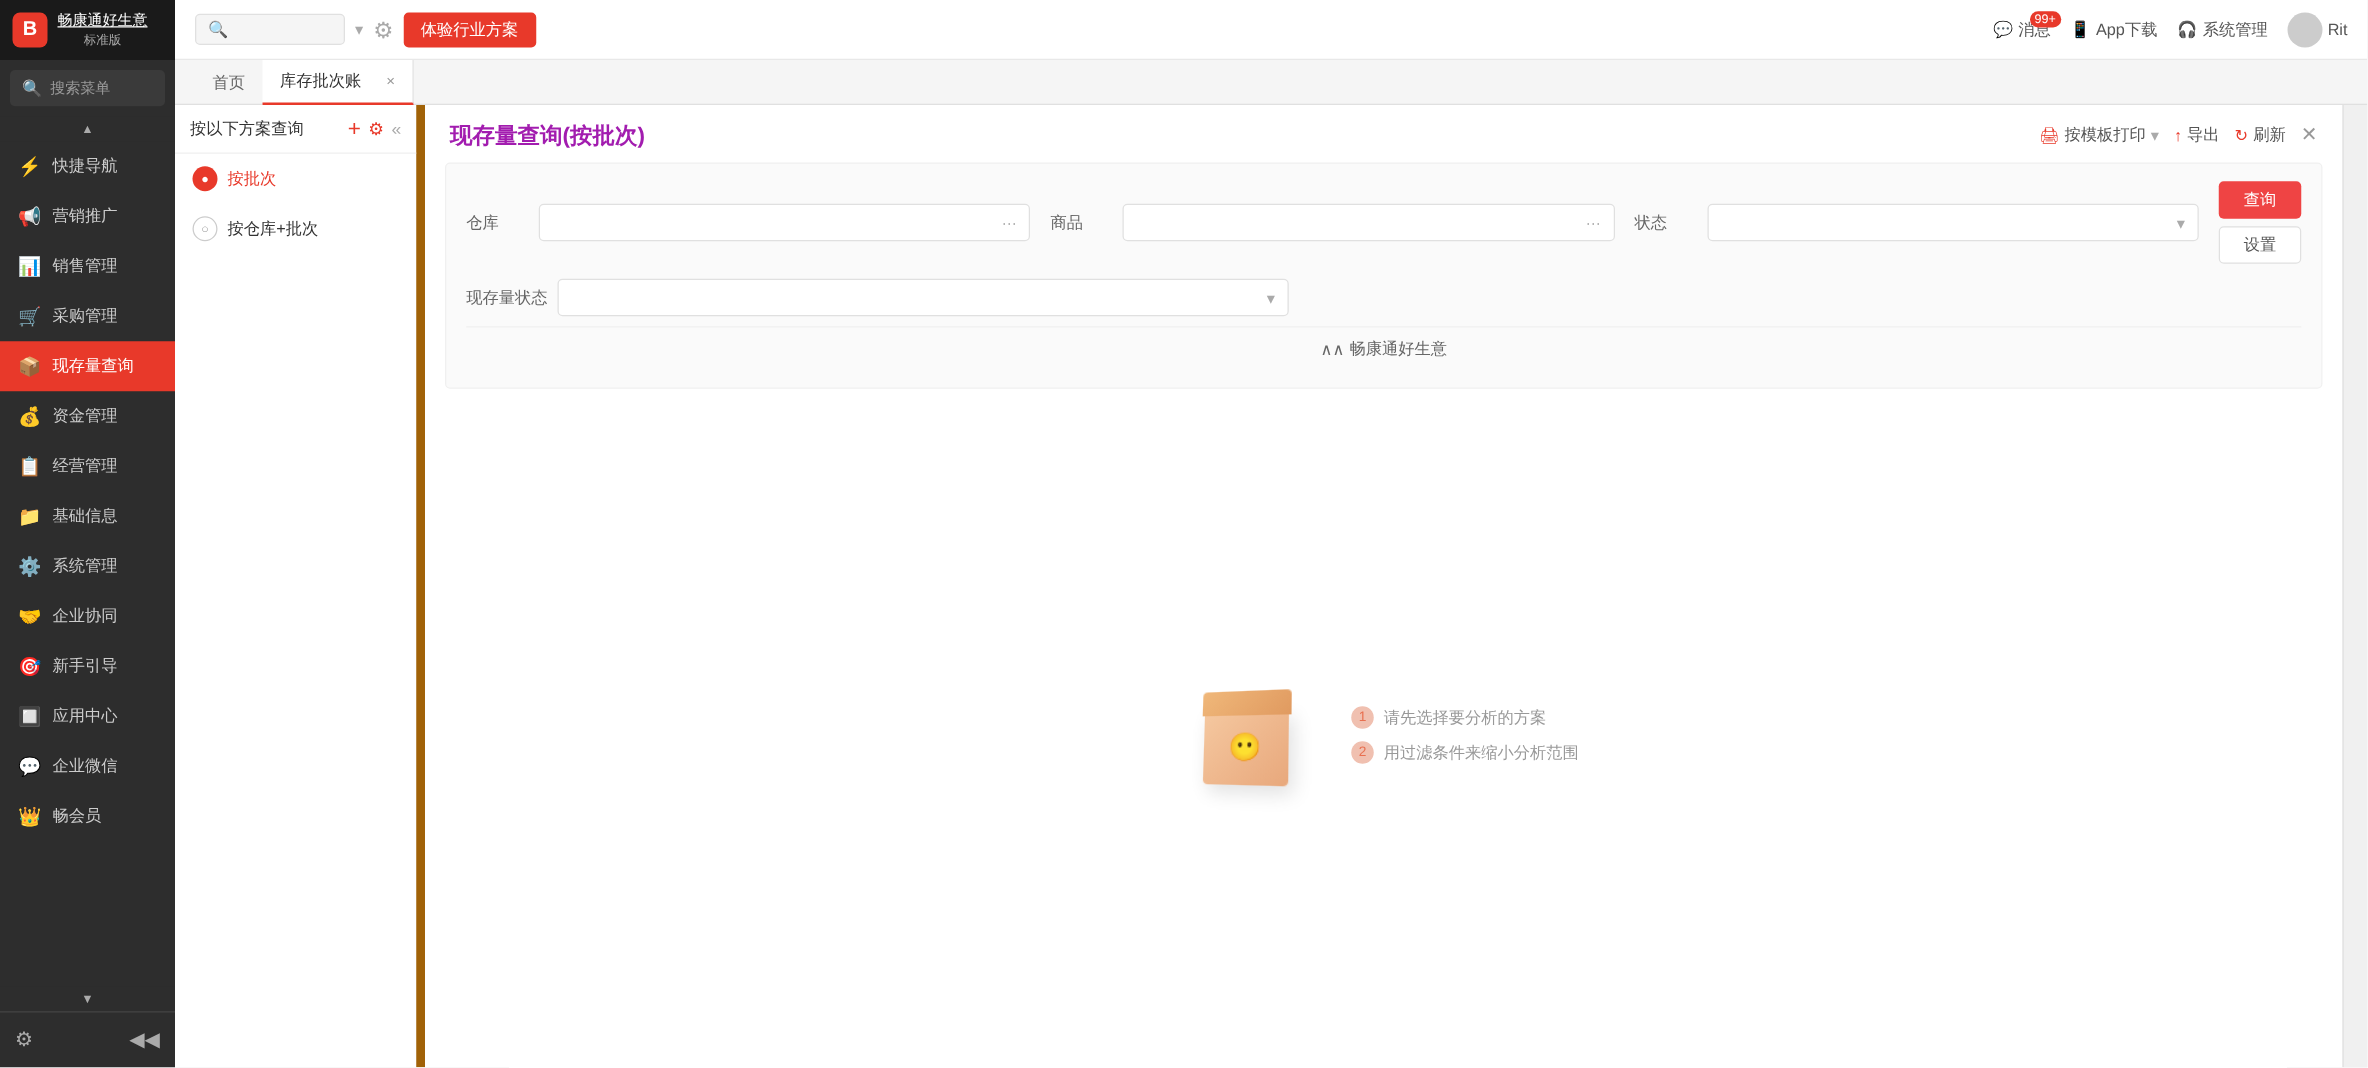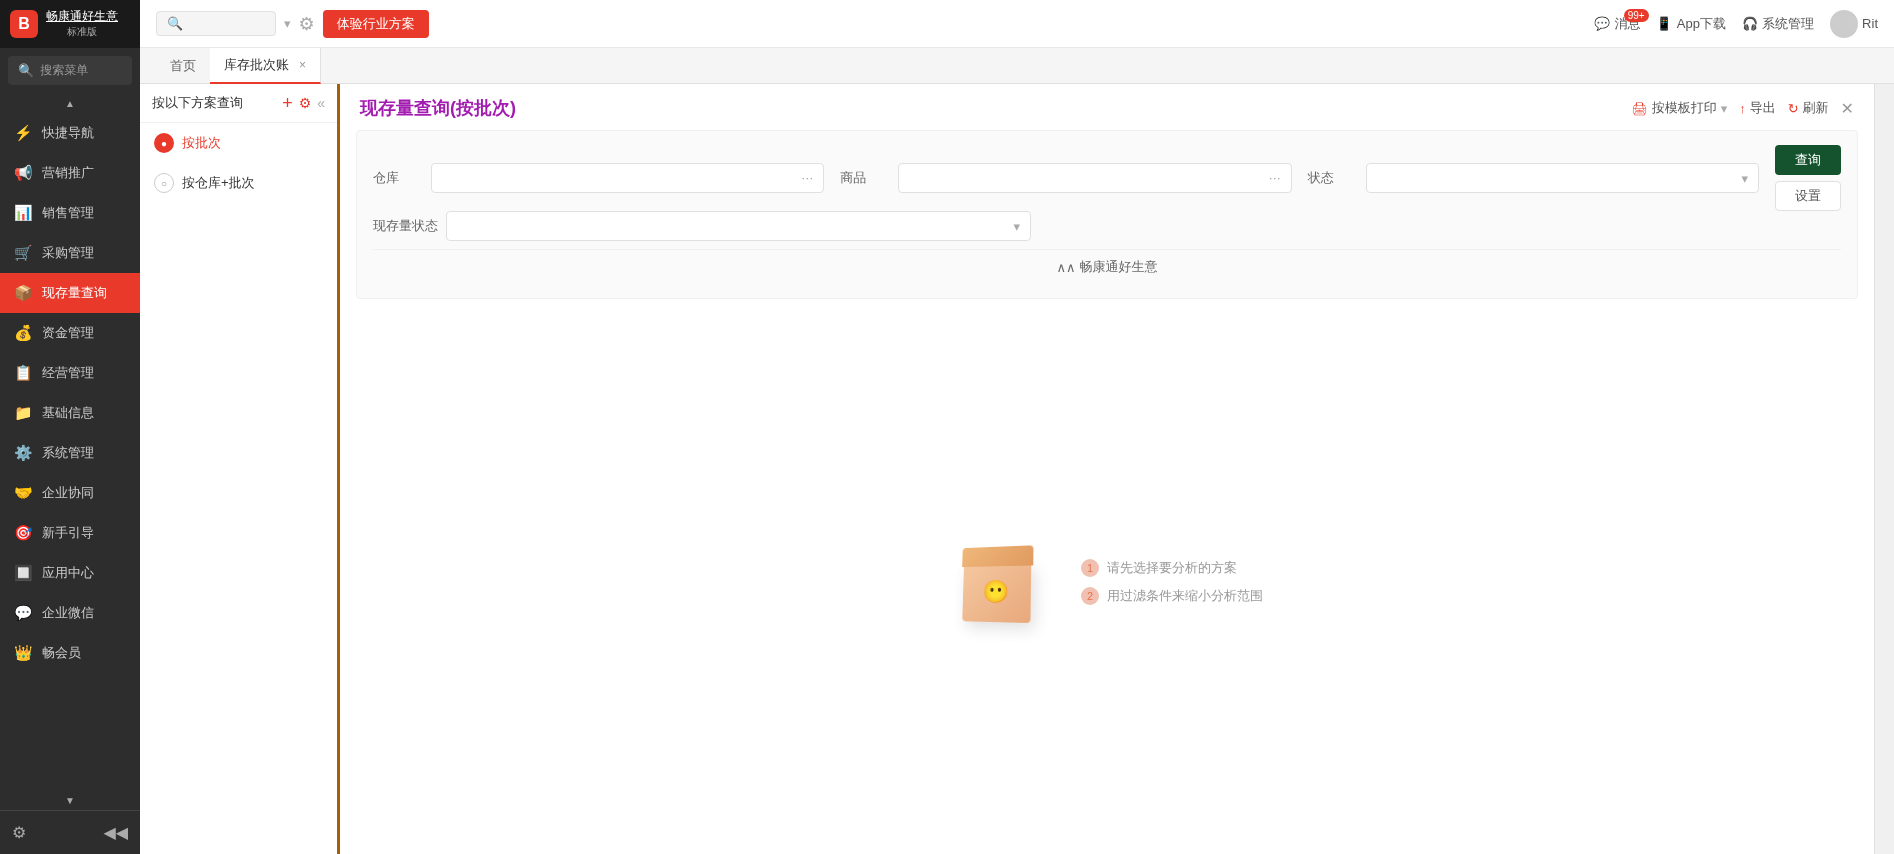--- a/index.html
+++ b/index.html
@@ -124,21 +124,21 @@
     .tabbar {
       background: #f5f5f5;
       display: flex;
       align-items: center;
       padding: 0 0 0 16px;
       height: 36px;
       border-bottom: 1px solid #e0e0e0;
       flex-shrink: 0;
     }
     .tab-item {
-      display: flex; align-items: center; gap: 6px;
+      display: flex; align-items: center; gap: 16px;
       padding: 0 14px;
       height: 36px;
       cursor: pointer;
       font-size: 13px;
       color: #666;
       border-right: 1px solid #e0e0e0;
     }
     .tab-item.active {
       background: white;
       color: #333;
@@ -151,21 +151,21 @@
     .page-content {
       flex: 1;
       display: flex;
       overflow: hidden;
     }
 
     
     .left-panel {
       width: 200px;
       background: white;
-      border-right: 3px solid #a16207;
+      border-right: 7px solid #a16207;
       flex-shrink: 0;
       display: flex;
       flex-direction: column;
     }
     .left-panel-header {
       display: flex; align-items: center; justify-content: space-between;
       padding: 10px 12px;
       border-bottom: 1px solid #f0f0f0;
       font-size: 13px; color: #333;
     }
@@ -235,21 +235,21 @@
       flex: 1;
       border: 1px solid #e0e0e0;
       border-radius: 4px;
       padding: 5px 10px;
       font-size: 13px;
       background: white;
       display: flex; align-items: center; justify-content: space-between;
       cursor: pointer; min-height: 30px;
     }
     .btn-query {
-      background: #14532d;
+      background: #ef4444;
       color: white;
       border: none;
       border-radius: 4px;
       padding: 6px 20px;
       cursor: pointer;
       font-size: 13px;
     }
     .btn-settings {
       background: white;
       color: #555;
@@ -517,21 +517,21 @@
               <span style="color:#bbb; font-size:12px;"></span>
               <span style="color:#aaa;">▾</span>
             </div>
           </div>
           <div style="display:flex;flex-direction:column;gap:6px;">
             <button class="btn-query">查询</button>
             <button class="btn-settings">设置</button>
           </div>
         </div>
 
-        <div style="display:flex; align-items:center; gap:16px; ">
+        <div style="display:flex; align-items:center; gap:16px; margin-top:12px;">
           <div class="filter-field">
             <span class="filter-label">现存量状态</span>
             <div class="filter-select">
               <span style="color:#bbb; font-size:12px;"></span>
               <span style="color:#aaa;">▾</span>
             </div>
           </div>
           <div style="flex:1;"></div>
           <div style="width:120px;"></div>
         </div>

